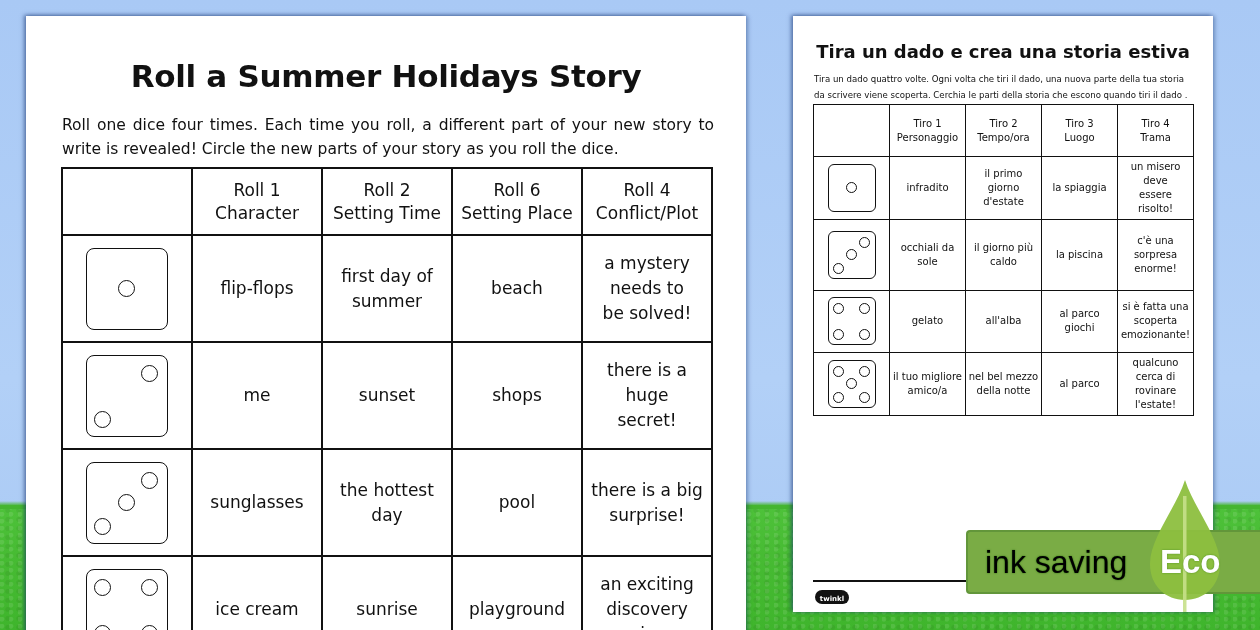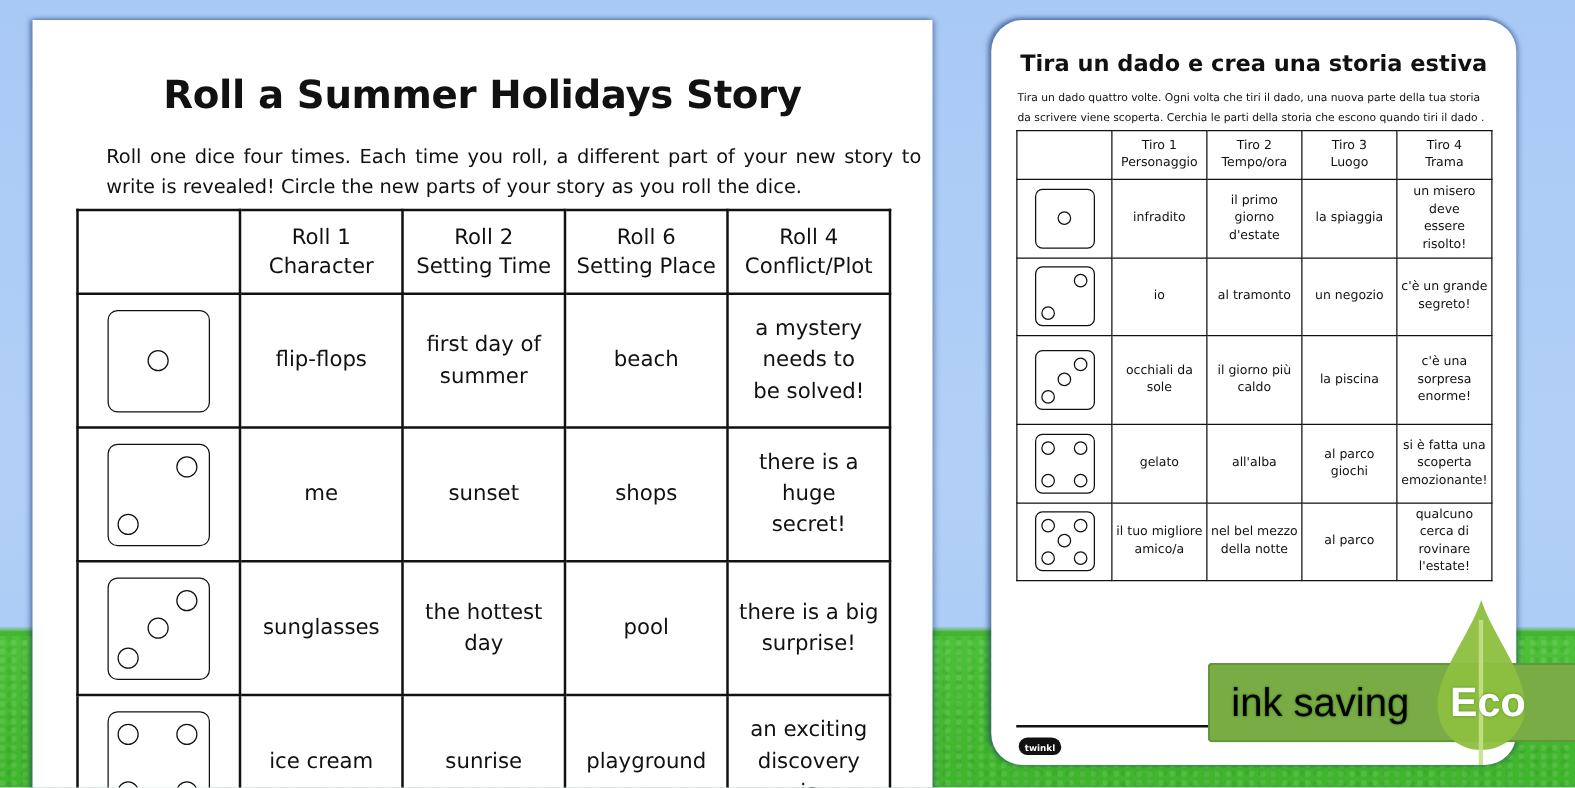--- a/index.html
+++ b/index.html
@@ -28,21 +28,21 @@
     background: #fff;
     box-shadow: -2px -1px 4px rgba(20,50,110,0.55), 2px 0 4px rgba(20,50,110,0.35);
   }
   .page-left .title {
     position: absolute; left: 0; right: 0; top: 42px; text-align: center;
     font-family: "DejaVu Sans", sans-serif; font-weight: bold; font-size: 31px;
     color: #111; letter-spacing: -0.3px;
   }
   .page-left .intro {
     position: absolute; left: 36px; width: 652px; top: 97px;
-    font-size: 15.5px; line-height: 24px; color: #111; text-align: justify; margin-left: 23px;
+    font-size: 15.5px; line-height: 24px; color: #111; text-align: justify;
   }
   .tbl-left {
     position: absolute; left: 35px; top: 151px;
     border-collapse: collapse; table-layout: fixed;
   }
   .tbl-left td, .tbl-left th {
     border: 2px solid #111; text-align: center; vertical-align: middle;
     font-weight: normal; color: #111; font-size: 17px; line-height: 25px;
   }
   .tbl-left th { height: 67px; font-size: 17px; line-height: 23px; }
@@ -57,39 +57,38 @@
   .die-l { width: 82px; height: 82px; }
   .die-l .pip { width: 17px; height: 17px; }
   .die-s { width: 48px; height: 48px; border-radius: 6px; border-width: 1.3px; }
   .die-s .pip { width: 11px; height: 11px; border-width: 1.3px; }
 
   
   .page-right {
     position: absolute; left: 793px; top: 16px; width: 420px; height: 596px;
     background: #fff;
     box-shadow: -2px -1px 4px rgba(20,50,110,0.55), 2px 0 4px rgba(20,50,110,0.35);
-    border-radius: 25px;
   }
   .page-right .title {
     position: absolute; left: 0; right: 0; top: 25px; text-align: center;
     font-weight: bold; font-size: 18px; color: #111;
   }
   .page-right .intro {
     position: absolute; left: 21px; width: 380px; top: 55px;
     font-size: 8.6px; line-height: 16px; color: #111;
   }
   .tbl-right {
     position: absolute; left: 20px; top: 88px;
     border-collapse: collapse; table-layout: fixed;
   }
   .tbl-right td, .tbl-right th {
     border: 1.3px solid #111; text-align: center; vertical-align: middle;
     font-weight: normal; color: #111; font-size: 10px; line-height: 14px;
   }
-  .tbl-right th { height: 39px; font-size: 10px; line-height: 14px; margin-top: 21px; }
+  .tbl-right th { height: 52px; font-size: 10px; line-height: 14px; margin-top: 21px; }
   .tbl-right tr.r td { height: 62.5px; }
   .tbl-right col.c0 { width: 76px; }
   .tbl-right col.c1, .tbl-right col.c2, .tbl-right col.c3, .tbl-right col.c4 { width: 76px; }
 
   .sig-line {
     position: absolute; left: 20px; top: 564px; width: 168px; height: 1.5px; background: #111;
   }
   .twinkl-logo {
     position: absolute; left: 22px; top: 574px; width: 34px; height: 14px;
     background: #111; border-radius: 9px 10px 8px 9px;
@@ -225,32 +224,20 @@
           </td>
       <td>infradito</td>
       <td style="padding:0 12px">il primo giorno d'estate</td>
       <td>la spiaggia</td>
       <td style="padding:0 8px">un misero deve essere risolto!</td>
     </tr>
     <tr class="r">
       <td>
             <div class="die die-s">
         <span class="pip" style="left:30px;top:5px"></span>
-        <span class="pip" style="left:4px;top:31px"></span>
-            </div>
-          </td>
-      <td>io</td>
-      <td>al tramonto</td>
-      <td>un negozio</td>
-      <td>c'è un grande segreto!</td>
-    </tr>
-    <tr class="r">
-      <td>
-            <div class="die die-s">
-        <span class="pip" style="left:30px;top:5px"></span>
         <span class="pip" style="left:17px;top:17px"></span>
         <span class="pip" style="left:4px;top:31px"></span>
             </div>
           </td>
       <td style="padding:0 8px">occhiali da sole</td>
       <td>il giorno più caldo</td>
       <td>la piscina</td>
       <td style="padding:14px 14px">c'è una sorpresa enorme!</td>
     </tr>
     <tr class="r">

